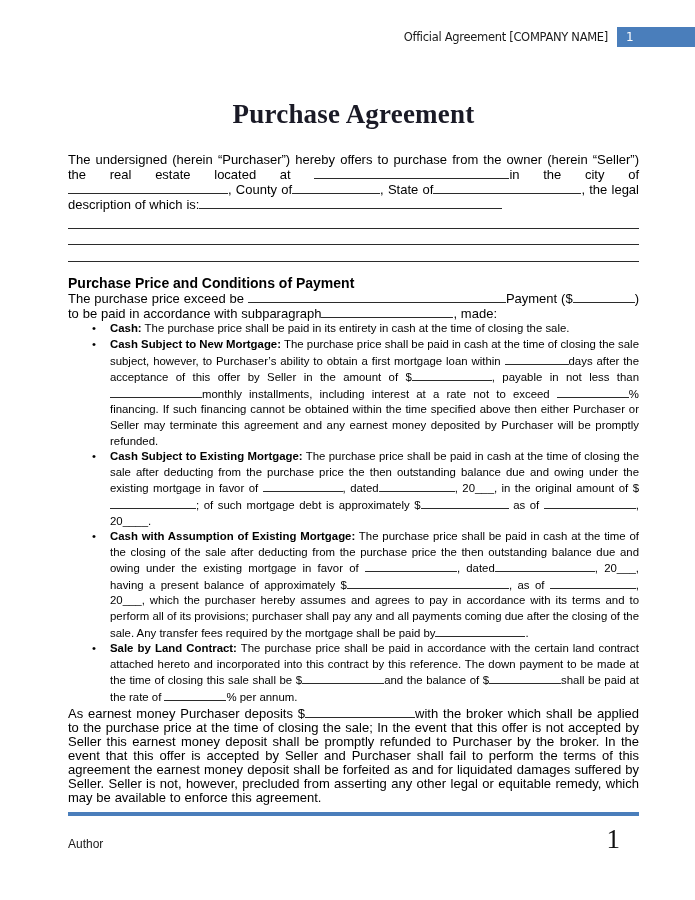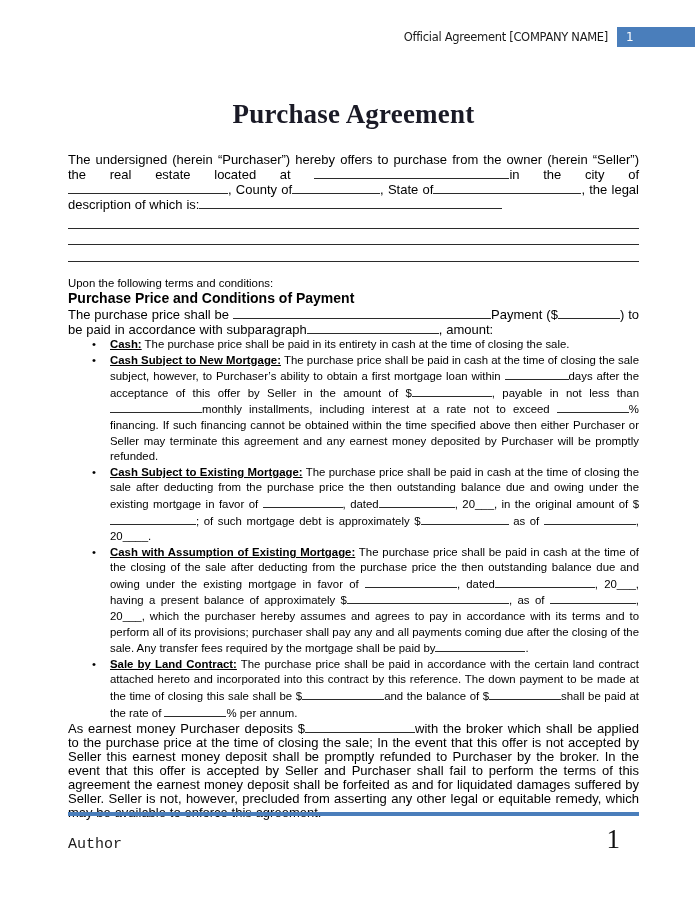--- a/index.html
+++ b/index.html
@@ -114,21 +114,21 @@
     margin: 0 0 0 0;
   }
   ul.bullets > li::before {
     content: "\2022";
     position: absolute;
     left: 24px;
     top: 0;
     font-size: 11.4px;
     line-height: 15.6px;
   }
-  ul.bullets > li .lbl { font-weight: bold; text-decoration: underline; }
+  ul.bullets > li .lbl { font-weight: bold; }
 
   .blank {
     display: inline-block;
     border-bottom: 1px solid #2b2b2b;
     height: 11px;
     vertical-align: baseline;
     margin: 0 0 0 0;
   }
 
   
@@ -143,22 +143,22 @@
     background: #4a7ebb;
     width: 100%;
   }
   #doc-footer .foot-row {
     display: flex;
     align-items: baseline;
     justify-content: space-between;
     margin-top: 10px;
   }
   #doc-footer .foot-author {
-    font-family: Liberation Mono, monospace;
-    font-size: 15px;
+    font-family: Liberation Sans, sans-serif;
+    font-size: 12px;
     color: #1a1a1a;
   }
   #doc-footer .foot-pageno {
     font-family: "Liberation Serif", serif;
     font-size: 27px;
     line-height: 27px;
     color: #111111;
     padding-right: 19px;
   }
 </style>
@@ -181,25 +181,24 @@
   </p>
 
   <div class="blank-line-block">
     <span class="rule-line"></span>
     <span class="rule-line"></span>
     <span class="rule-line"></span>
   </div>
 
   <div class="gap-sm"></div>
 
-  <p class="plain-line">Upon the following terms and conditions:</p>
   <p class="bold-head">Purchase Price and Conditions of Payment</p>
 
   <p class="para">
-    <span>The  purchase  price  shall  be </span><span class="blank" style="width:258px"></span><span>Payment  ($</span><span class="blank" style="width:62px"></span><span>)  to  be  paid in accordance with subparagraph</span><span class="blank" style="width:132px"></span><span>,  amount:</span>
+    <span>The  purchase  price  exceed  be </span><span class="blank" style="width:258px"></span><span>Payment  ($</span><span class="blank" style="width:62px"></span><span>)  to  be  paid in accordance with subparagraph</span><span class="blank" style="width:132px"></span><span>,  made:</span>
   </p>
 
   <ul class="bullets">
 
     <li>
       <span class="lbl">Cash:</span><span> The purchase price shall be paid in its entirety in cash at the time of closing the sale.</span>
     </li>
 
     <li>
       <span class="lbl">Cash Subject to New Mortgage:</span><span>  The purchase price shall be paid in cash at the time of closing the sale subject, however, to Purchaser’s ability to obtain a first mortgage loan within </span><span class="blank" style="width:64px"></span><span>days after the  acceptance  of  this  offer  by  Seller  in  the  amount  of  $</span><span class="blank" style="width:80px"></span><span>,  payable  in  not  less  than </span><span class="blank" style="width:92px"></span><span>monthly  installments,  including  interest  at  a  rate  not  to  exceed </span><span class="blank" style="width:72px"></span><span>% financing.   If such financing cannot be obtained within the time specified above then either Purchaser or Seller  may  terminate  this  agreement  and  any  earnest  money  deposited  by  Purchaser  will  be  promptly refunded.</span>

